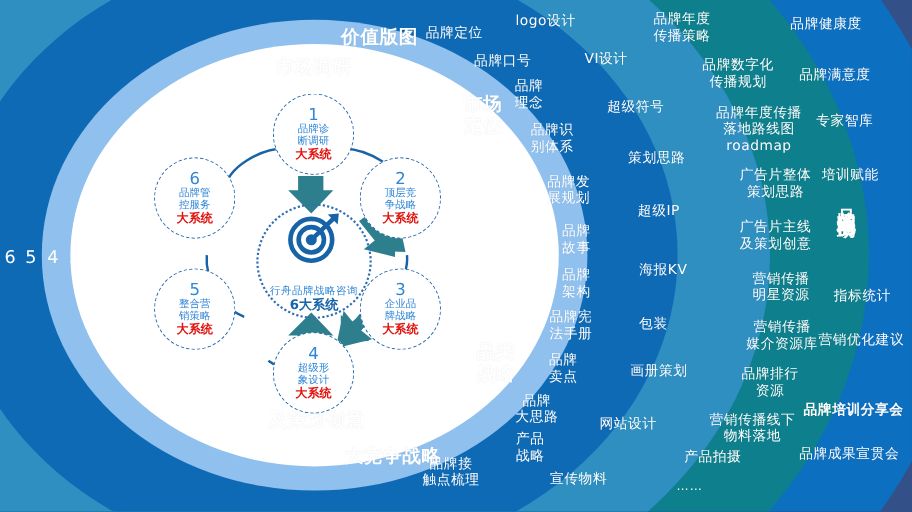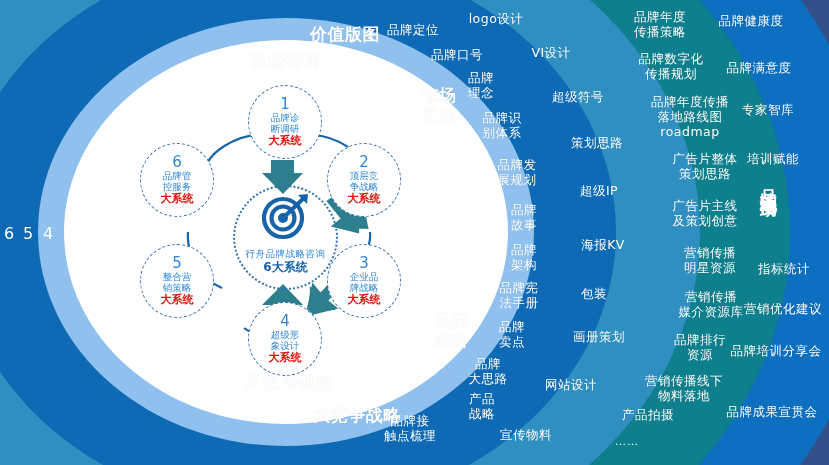--- a/index.html
+++ b/index.html
@@ -27,21 +27,21 @@
         display:flex;flex-direction:column;align-items:center;justify-content:center;
         box-sizing:border-box;}
   .node .n{color:#2f86d6;font-size:15px;line-height:1;margin-bottom:1px;}
   .node .t{color:#2f86d6;font-size:9.5px;line-height:1.12;text-align:center;white-space:pre-line;}
   .node .b{color:#e1140e;font-size:11px;font-weight:bold;line-height:1.1;margin-top:0px;}
 
   .hub{position:absolute;left:233px;top:185px;width:105px;height:105px;
        border-radius:50%;border:2px dotted #2f6fb3;box-sizing:border-box;
        display:flex;flex-direction:column;align-items:center;justify-content:flex-start;}
   .hub .tgt{margin-top:5px;}
-  .hub .c1{color:#2f86d6;font-size:9.5px;margin-top:8px;letter-spacing:.5px;font-family:Liberation Serif, serif;}
+  .hub .c1{color:#2f86d6;font-size:9.5px;margin-top:18px;letter-spacing:.5px;font-family:Liberation Serif, serif;}
   .hub .c2{color:#1763a8;font-size:12px;font-weight:bold;line-height:1.1;}
 </style>
 </head>
 <body>
 
 <div id="stage">
 
   <svg class="rings" viewBox="0 0 829 465">
     <defs>
       <clipPath id="clipAll">
@@ -120,21 +120,21 @@
   <div class="lbl item" style="left:520px;top:46px;width:62px;">VI设计</div>
   <div class="lbl item" style="left:543px;top:90px;width:70px;">超级符号</div>
   <div class="lbl item" style="left:562px;top:136px;width:70px;">策划思路</div>
   <div class="lbl item" style="left:568px;top:184px;width:62px;">超级IP</div>
   <div class="lbl item" style="left:572px;top:238px;width:62px;">海报KV</div>
   <div class="lbl item" style="left:570px;top:287px;width:48px;">包装</div>
   <div class="lbl item" style="left:563px;top:330px;width:72px;">画册策划</div>
   <div class="lbl item" style="left:538px;top:378px;width:66px;">网站设计</div>
   <div class="lbl item" style="left:493px;top:428px;width:66px;">宣传物料</div>
 
-  <div class="lbl item" style="left:620px;top:10px;width:80px;">品牌年度
+  <div class="lbl item" style="left:580px;top:10px;width:80px;">品牌年度
 传播策略</div>
   <div class="lbl item" style="left:626px;top:52px;width:90px;">品牌数字化
 传播规划</div>
   <div class="lbl item" style="left:640px;top:95px;width:100px;">品牌年度传播
 落地路线图
 roadmap</div>
   <div class="lbl item" style="left:663px;top:152px;width:84px;">广告片整体
 策划思路</div>
   <div class="lbl item" style="left:663px;top:199px;width:84px;">广告片主线
 及策划创意</div>
@@ -148,21 +148,21 @@
 物料落地</div>
   <div class="lbl item" style="left:612px;top:408px;width:72px;">产品拍摄</div>
   <div class="lbl item" style="left:601px;top:436px;width:52px;font-size:11px;letter-spacing:1px;">……</div>
 
   <div class="lbl item" style="left:706px;top:14px;width:90px;">品牌健康度</div>
   <div class="lbl item" style="left:714px;top:61px;width:90px;">品牌满意度</div>
   <div class="lbl item" style="left:730px;top:103px;width:76px;">专家智库</div>
   <div class="lbl item" style="left:735px;top:152px;width:76px;">培训赋能</div>
   <div class="lbl item" style="left:746px;top:262px;width:76px;">指标统计</div>
   <div class="lbl item" style="left:738px;top:302px;width:90px;">营销优化建议</div>
-  <div class="lbl item" style="left:726px;top:344px;width:100px;">品牌培训分享会</div>
+  <div class="lbl item" style="left:726px;top:365px;width:100px;font-weight:bold;">品牌培训分享会</div>
   <div class="lbl item" style="left:722px;top:405px;width:100px;">品牌成果宣贯会</div>
 
   <div class="hub">
     <svg class="tgt" width="56" height="48" viewBox="0 0 56 48">
       <g fill="none" stroke="#1763a8" stroke-width="4.2">
         <circle cx="25" cy="26" r="19"></circle>
         <circle cx="25" cy="26" r="11.5"></circle>
       </g>
       <circle cx="25" cy="26" r="5" fill="#1763a8"></circle>
       <path d="M25,26 L47,5" stroke="#1763a8" stroke-width="4" stroke-linecap="round"></path>

